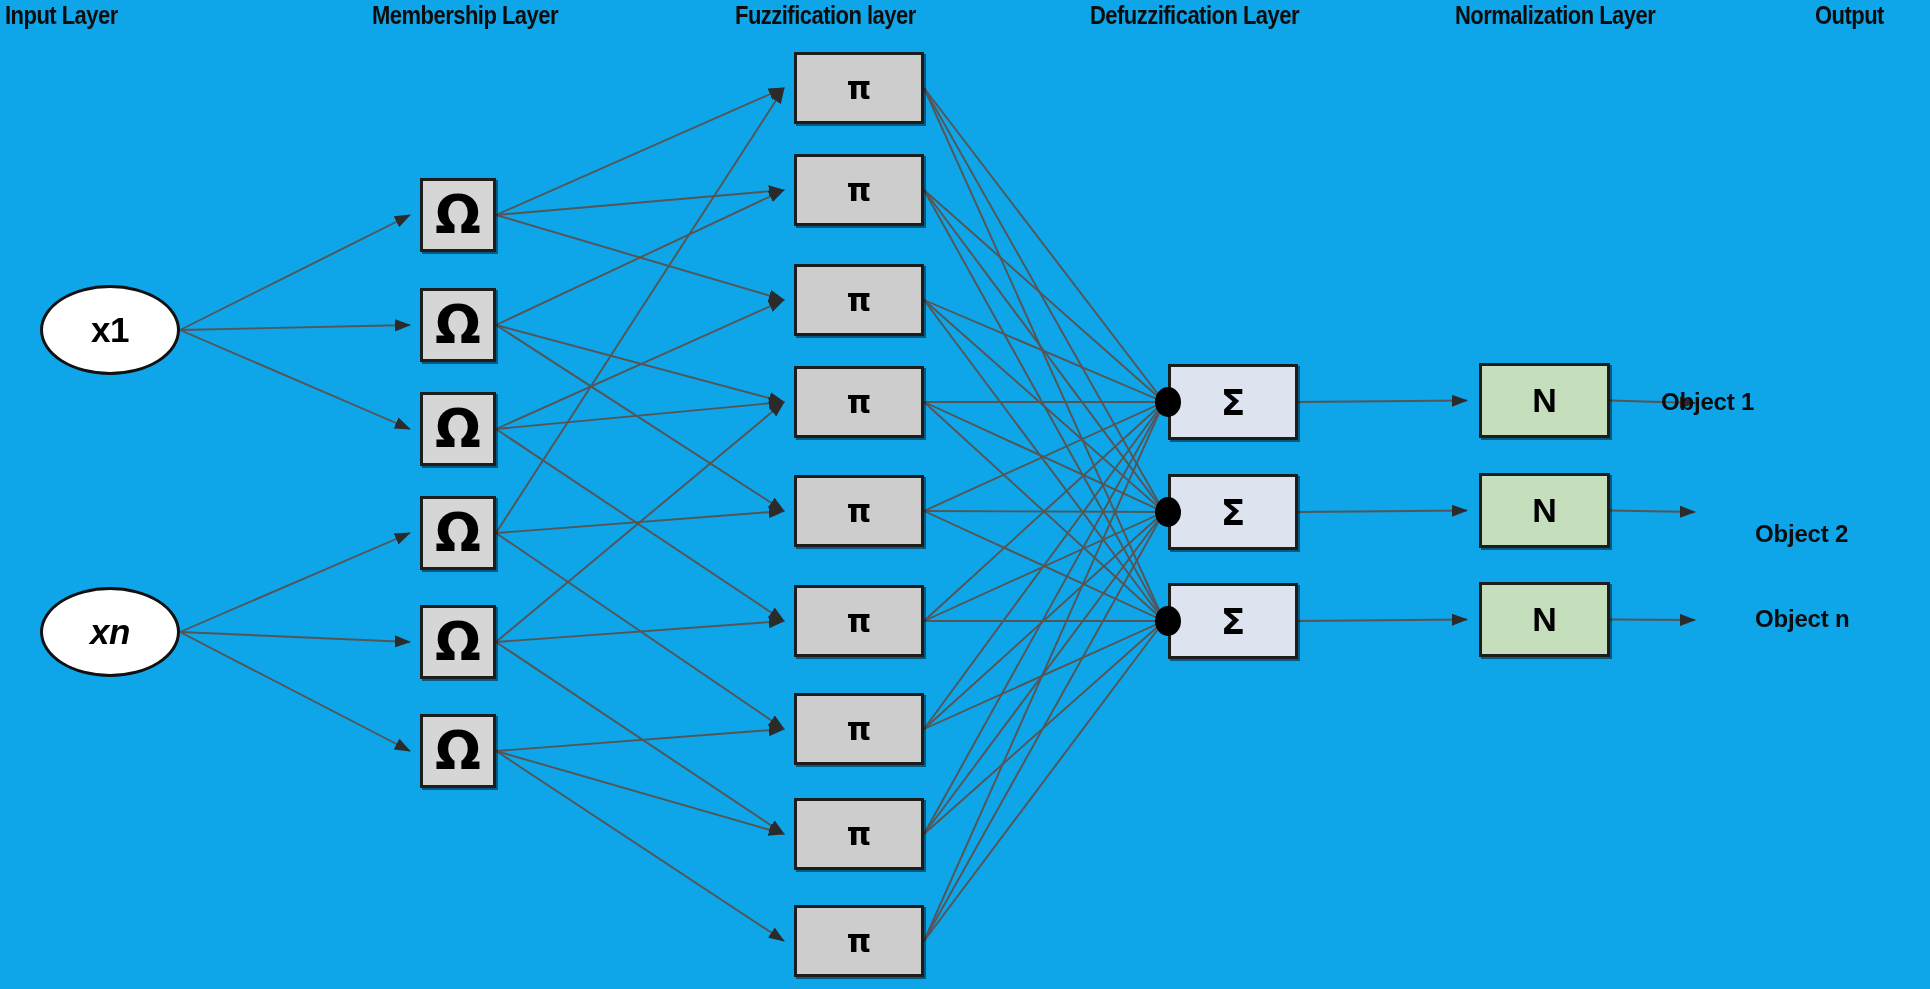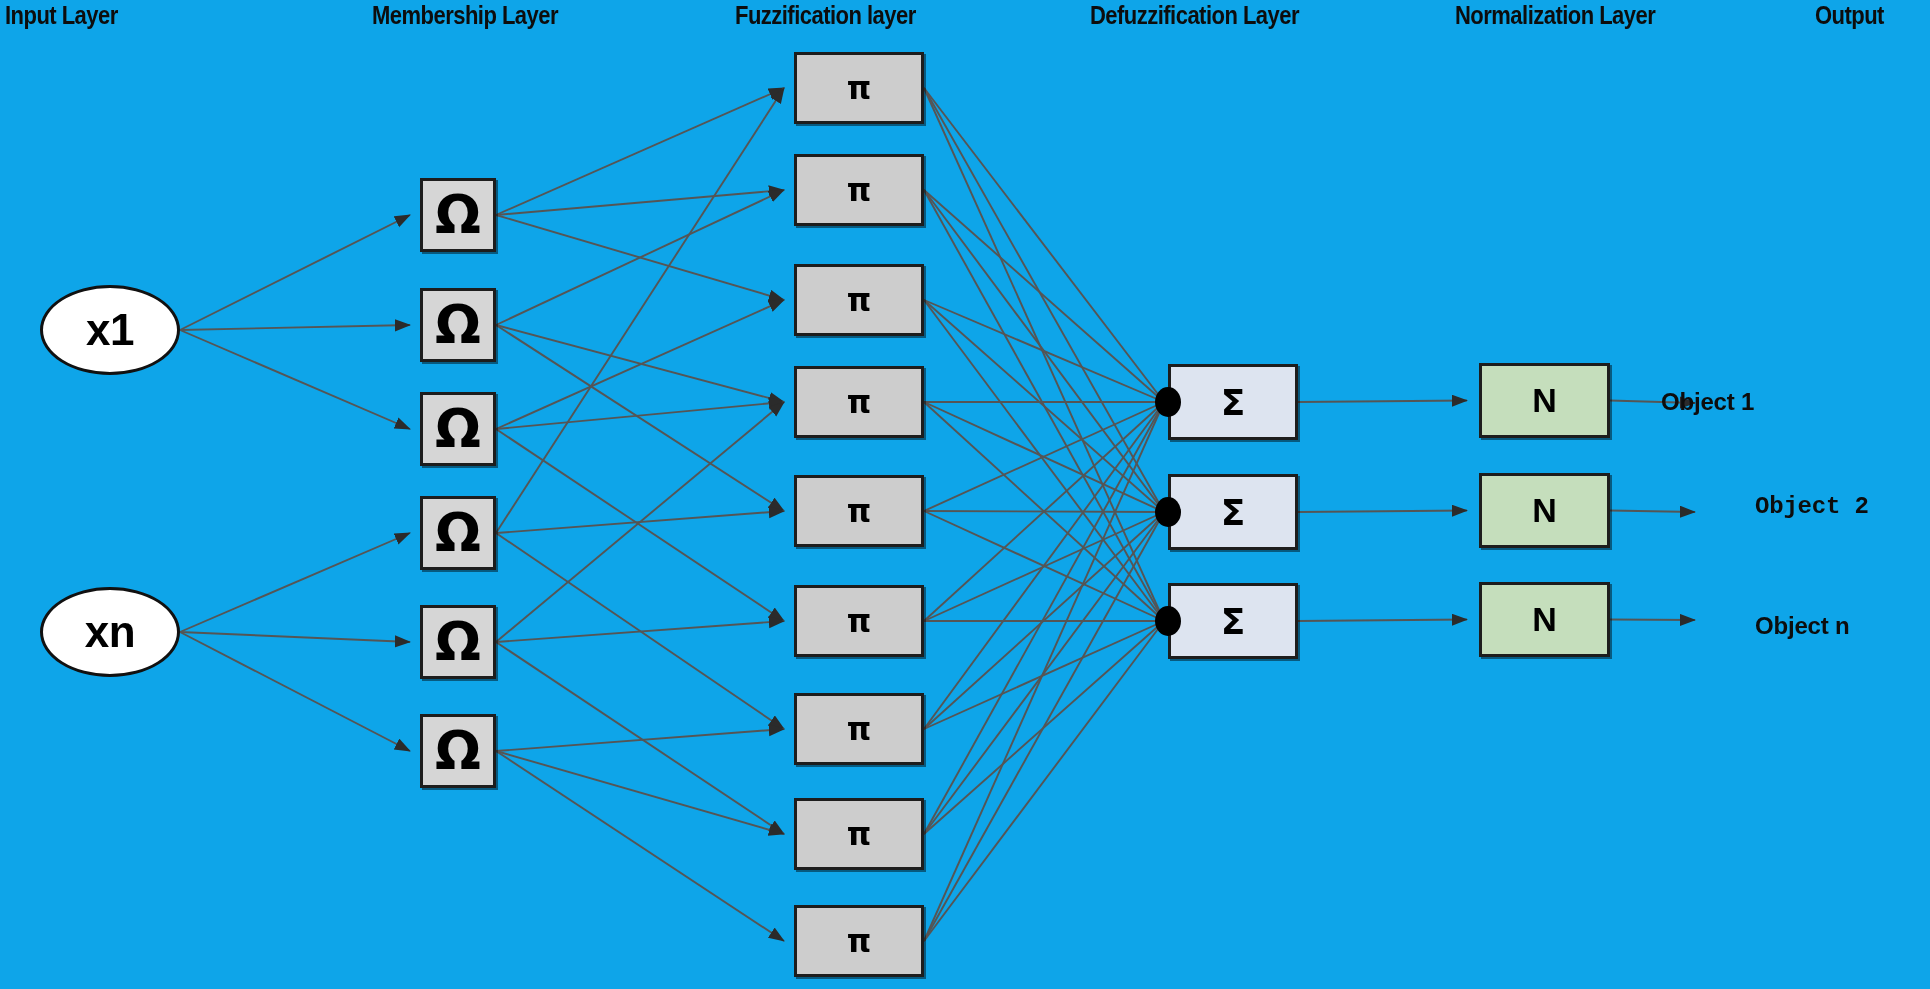--- a/index.html
+++ b/index.html
@@ -43,21 +43,21 @@
     display: flex;
     align-items: center;
     justify-content: center;
     color: #000000;
   }
   .ellipse-node {
     border: 3px solid #111111;
     border-radius: 50%;
     background: #ffffff;
     font-weight: bold;
-    font-size: 44px;
+    font-size: 35px;
     letter-spacing: -0.5px;
   }
   .omega-node {
     border: 3px solid #1d1d1d;
     background: #d6d6d6;
     font-size: 54px;
     font-weight: bold;
     line-height: 1;
     box-shadow: 2px 2px 0 rgba(0,0,0,0.45);
     font-family: "DejaVu Sans", sans-serif;
@@ -176,21 +176,21 @@
   <div id="headers-container">
       <div class="layer-header" style="left: 5px;">Input Layer</div>
       <div class="layer-header" style="left: 372px;">Membership Layer</div>
       <div class="layer-header" style="left: 735px;">Fuzzification layer</div>
       <div class="layer-header" style="left: 1090px;">Defuzzification Layer</div>
       <div class="layer-header" style="left: 1455px;">Normalization Layer</div>
       <div class="layer-header" style="left: 1815px;">Output</div>
     </div>
   <div id="nodes-container">
       <div class="node ellipse-node" style="left: 40px; top: 285px; width: 140px; height: 90px;">x1</div>
-      <div class="node ellipse-node" style="left: 40px; top: 587px; width: 140px; height: 90px;">xn</div>
+      <div class="node ellipse-node" style="left: 40px; top: 587px; width: 140px; height: 90px; font-style: italic;">xn</div>
       <div class="node omega-node" style="left: 420px; top: 178px; width: 76px; height: 74px;">Ω</div>
       <div class="node omega-node" style="left: 420px; top: 288px; width: 76px; height: 74px;">Ω</div>
       <div class="node omega-node" style="left: 420px; top: 392px; width: 76px; height: 74px;">Ω</div>
       <div class="node omega-node" style="left: 420px; top: 496px; width: 76px; height: 74px;">Ω</div>
       <div class="node omega-node" style="left: 420px; top: 605px; width: 76px; height: 74px;">Ω</div>
       <div class="node omega-node" style="left: 420px; top: 714px; width: 76px; height: 74px;">Ω</div>
       <div class="node pi-node" style="left: 794px; top: 52px; width: 130px; height: 72px;">π</div>
       <div class="node pi-node" style="left: 794px; top: 154px; width: 130px; height: 72px;">π</div>
       <div class="node pi-node" style="left: 794px; top: 264px; width: 130px; height: 72px;">π</div>
       <div class="node pi-node" style="left: 794px; top: 366px; width: 130px; height: 72px;">π</div>
@@ -204,17 +204,17 @@
       <div class="node sum-node" style="left: 1168px; top: 583px; width: 130px; height: 76px;">Σ</div>
       <div class="node norm-node" style="left: 1479px; top: 363px; width: 131px; height: 75px;">N</div>
       <div class="node norm-node" style="left: 1479px; top: 473px; width: 131px; height: 75px;">N</div>
       <div class="node norm-node" style="left: 1479px; top: 582px; width: 131px; height: 75px;">N</div>
       <div class="junction-dot" style="left: 1155px; top: 387px;"></div>
       <div class="junction-dot" style="left: 1155px; top: 497px;"></div>
       <div class="junction-dot" style="left: 1155px; top: 606px;"></div>
     </div>
   <div id="labels-container">
       <div class="output-label" style="left: 1661px; top: 388px;">Object 1</div>
-      <div class="output-label" style="left: 1755px; top: 493px; font-family: Liberation Mono, monospace;">Object 2</div>
-      <div class="output-label" style="left: 1755px; top: 605px; margin-top: 7px;">Object n</div>
+      <div class="output-label" style="left: 1755px; top: 520px;">Object 2</div>
+      <div class="output-label" style="left: 1755px; top: 605px;">Object n</div>
     </div>
 
 </div>
 
 </body></html>

